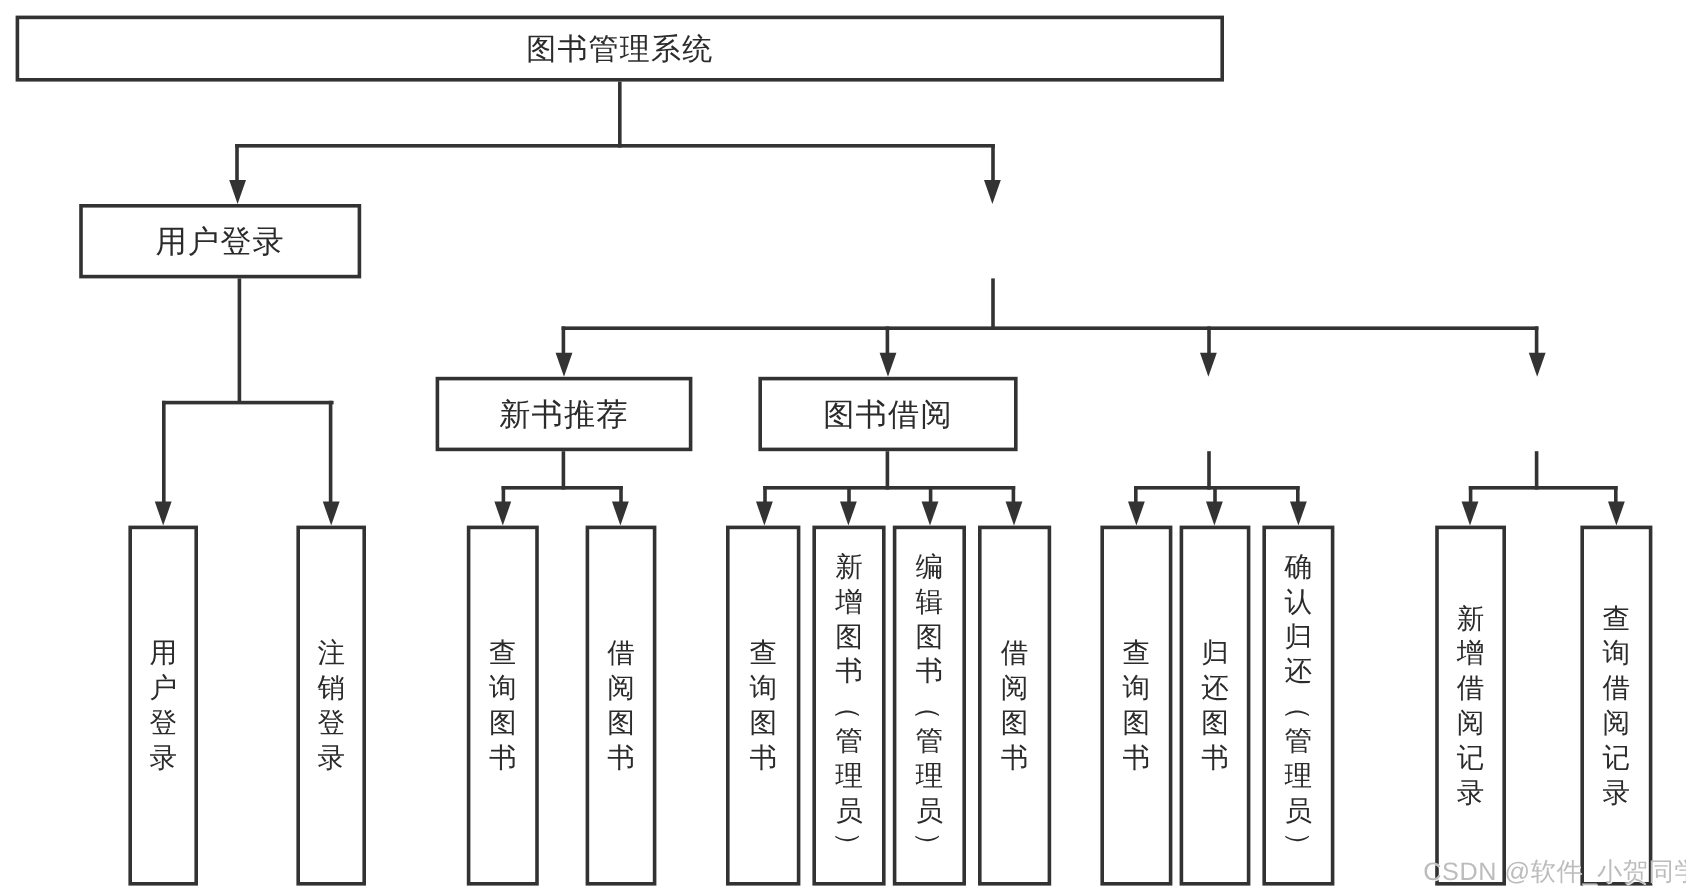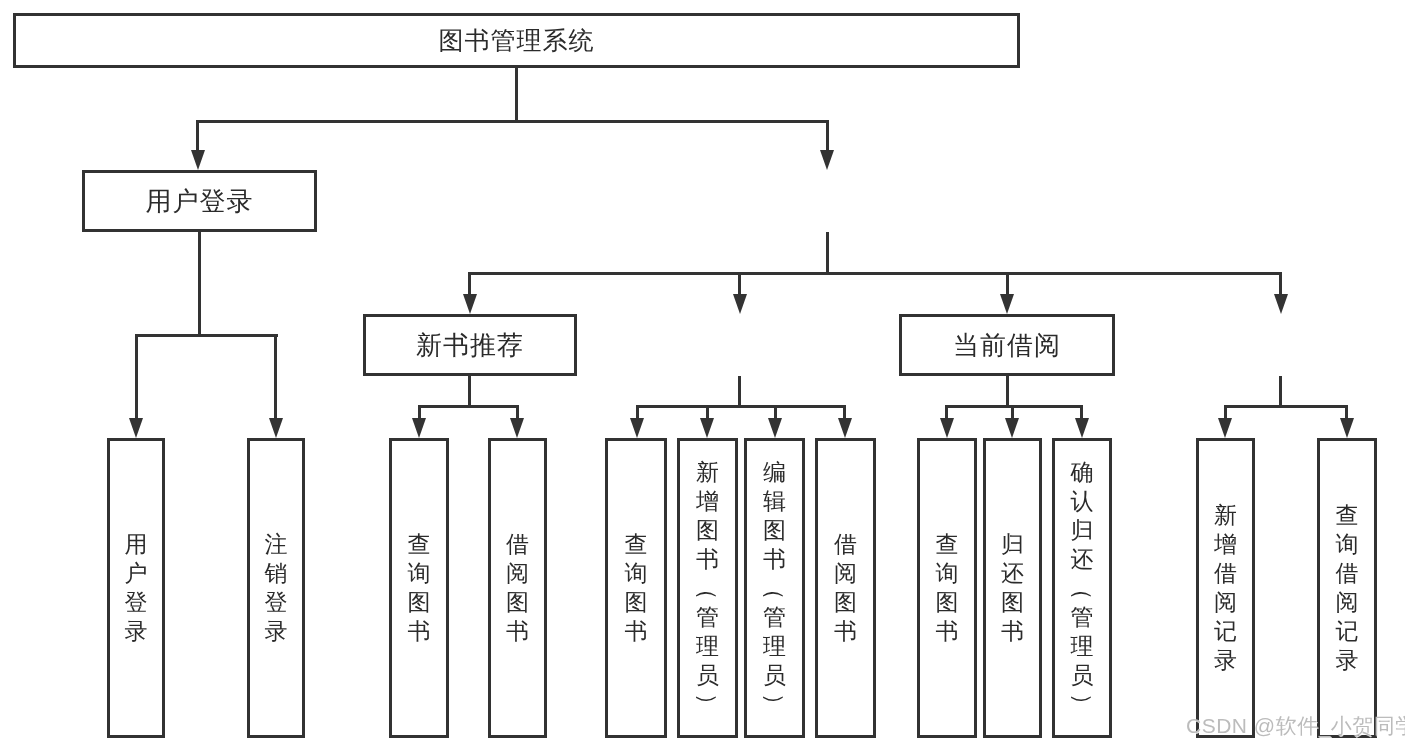--- a/index.html
+++ b/index.html
@@ -66,42 +66,42 @@
 
   <div class="node root" style="left:13px;top:13px;width:1007px;height:55px;">图书管理系统</div>
 
   <div class="vl" style="left:515px;top:68px;height:55px;"></div>
   <div class="hl" style="left:196px;top:120px;width:633px;"></div>
   <div class="vl" style="left:196px;top:120px;height:34px;"></div>
   <div class="ar" style="left:191px;top:150px;"></div>
   <div class="vl" style="left:826px;top:120px;height:34px;"></div>
   <div class="ar" style="left:820px;top:150px;"></div>
 
-  <div class="node hnode" style="left:82px;top:170px;width:235px;height:62px;">用户登录</div>
+  <div class="node hnode" style="left:66px;top:170px;width:235px;height:62px;">用户登录</div>
 
   <div class="vl" style="left:198px;top:232px;height:104px;"></div>
   <div class="hl" style="left:135px;top:334px;width:143px;"></div>
   <div class="vl" style="left:135px;top:334px;height:86px;"></div>
   <div class="ar" style="left:129px;top:418px;"></div>
   <div class="vl" style="left:274px;top:334px;height:86px;"></div>
   <div class="ar" style="left:269px;top:418px;"></div>
 
   <div class="vl" style="left:826px;top:232px;height:43px;"></div>
   <div class="hl" style="left:468px;top:272px;width:814px;"></div>
   <div class="vl" style="left:468px;top:272px;height:26px;"></div>
   <div class="ar" style="left:463px;top:294px;"></div>
   <div class="vl" style="left:738px;top:272px;height:26px;"></div>
   <div class="ar" style="left:733px;top:294px;"></div>
   <div class="vl" style="left:1006px;top:272px;height:26px;"></div>
   <div class="ar" style="left:1000px;top:294px;"></div>
   <div class="vl" style="left:1279px;top:272px;height:26px;"></div>
   <div class="ar" style="left:1274px;top:294px;"></div>
 
   <div class="node hnode" style="left:363px;top:314px;width:214px;height:62px;text-align:right;">新书推荐</div>
-  <div class="node hnode" style="left:899px;top:314px;width:216px;height:62px;">当前借阅</div>
+  <div class="node hnode" style="left:632px;top:314px;width:216px;height:62px;">图书借阅</div>
 
   <div class="vl" style="left:468px;top:376px;height:32px;"></div>
   <div class="hl" style="left:418px;top:405px;width:101px;"></div>
   <div class="vl" style="left:418px;top:405px;height:15px;"></div>
   <div class="ar" style="left:412px;top:418px;"></div>
   <div class="vl" style="left:516px;top:405px;height:15px;"></div>
   <div class="ar" style="left:510px;top:418px;"></div>
 
   <div class="vl" style="left:738px;top:376px;height:32px;"></div>
   <div class="hl" style="left:636px;top:405px;width:210px;"></div>

